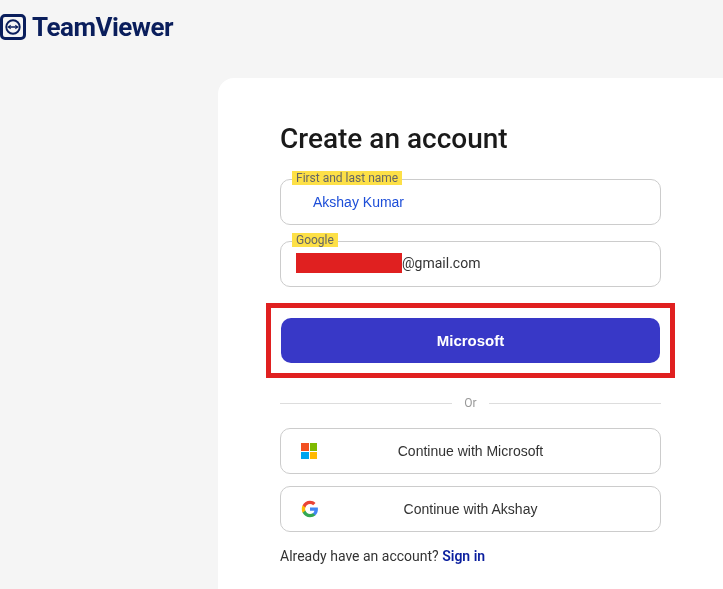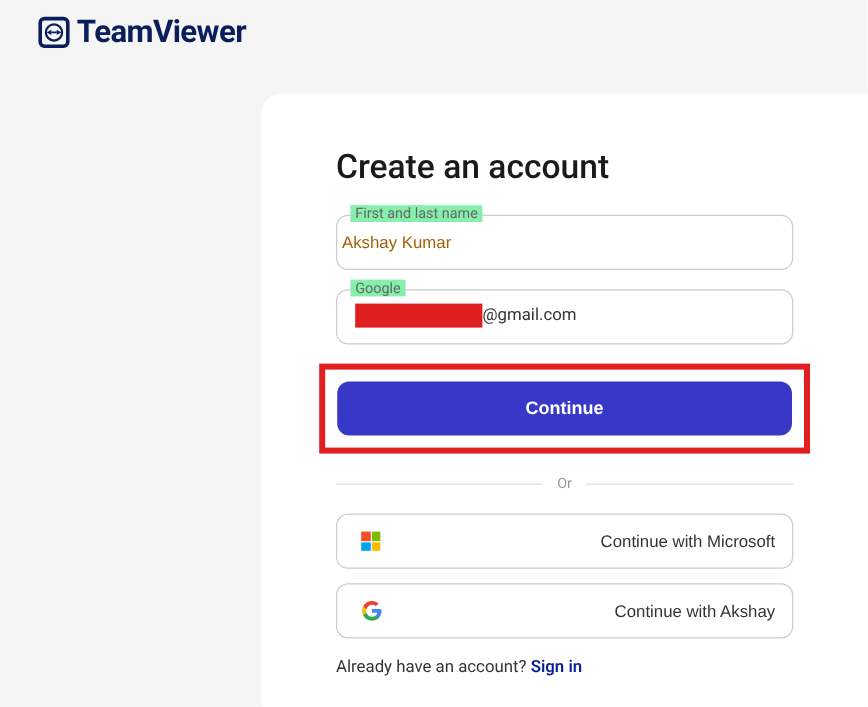--- a/index.html
+++ b/index.html
@@ -10,21 +10,21 @@
     body {
       font-family: -apple-system, BlinkMacSystemFont, 'Segoe UI', Roboto, Arial, sans-serif;
       background: #f5f5f5;
       width: 723px;
       height: 589px;
       overflow: hidden;
     }
     .logo {
       display: flex;
       align-items: center;
-      padding: 12px 32px;
+      padding: 12px 0;
     }
     .logo-icon {
       width: 26px;
       height: 26px;
       border: 3px solid #0a1e5c;
       border-radius: 5px;
       display: flex;
       align-items: center;
       justify-content: center;
       margin-right: 6px;
@@ -60,32 +60,32 @@
       margin-bottom: 30px;
     }
     .field-wrapper {
       position: relative;
       margin-bottom: 16px;
     }
     .field-label {
       position: absolute;
       top: -8px;
       left: 12px;
-      background: #86efac;
+      background: #fde047;
       padding: 0 4px;
       font-size: 12px;
       color: #666;
     }
     .field-input {
       width: 100%;
-      padding: 14px 4px;
+      padding: 14px 32px;
       border: 1px solid #ccc;
       border-radius: 10px;
       font-size: 14px;
-      color: #a16207;
+      color: #1d4ed8;
       outline: none;
     }
     .email-redacted {
       position: absolute;
       left: 16px;
       top: 12px;
       width: 106px;
       height: 20px;
       background: #e02020;
     }
@@ -136,21 +136,21 @@
       width: 100%;
       padding: 14px;
       background: white;
       border: 1px solid #ccc;
       border-radius: 10px;
       font-size: 14px;
       color: #333;
       cursor: pointer;
       display: flex;
       align-items: center;
-      justify-content: flex-end;
+      justify-content: center;
       margin-bottom: 12px;
       position: relative;
     }
     .social-icon {
       position: absolute;
       left: 20px;
       width: 18px;
       height: 18px;
     }
     .ms-icon {
@@ -201,21 +201,21 @@
   </div>
 
   <div class="field-wrapper">
     <label class="field-label">Google</label>
     <input class="field-input" type="text" style="">
     <div class="email-redacted"></div>
     <span class="email-domain">@gmail.com</span>
   </div>
 
   <div class="highlight-box">
-    <button class="continue-btn">Continue</button>
+    <button class="continue-btn">Microsoft</button>
   </div>
 
   <div class="divider">
     <span class="divider-text">Or</span>
   </div>
 
   <button class="social-btn">
     <div class="social-icon ms-icon">
       <div></div>
         <div></div>

